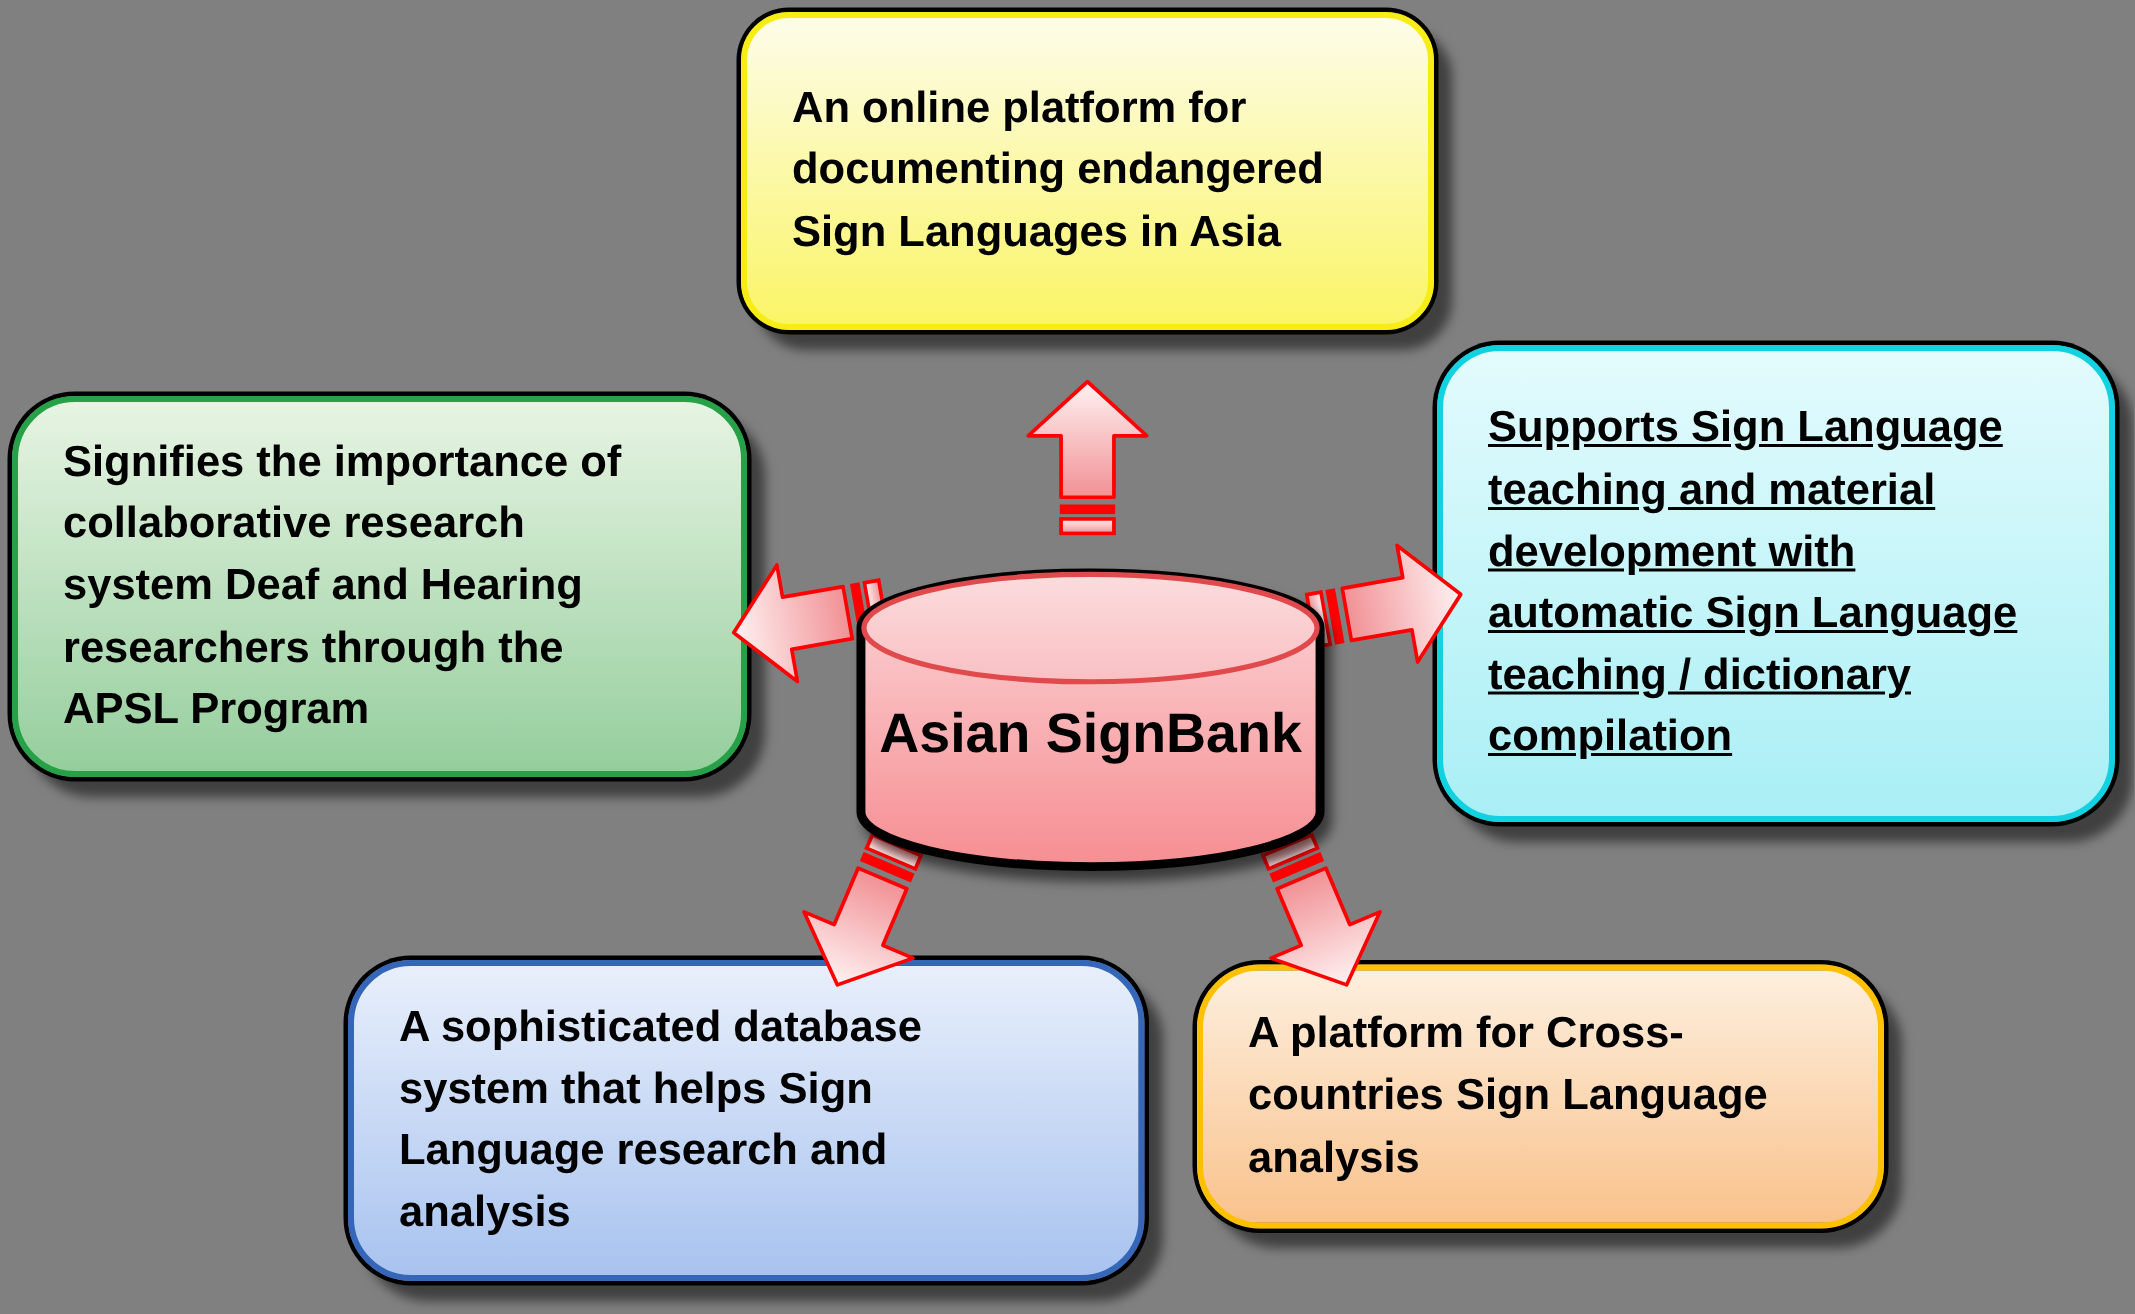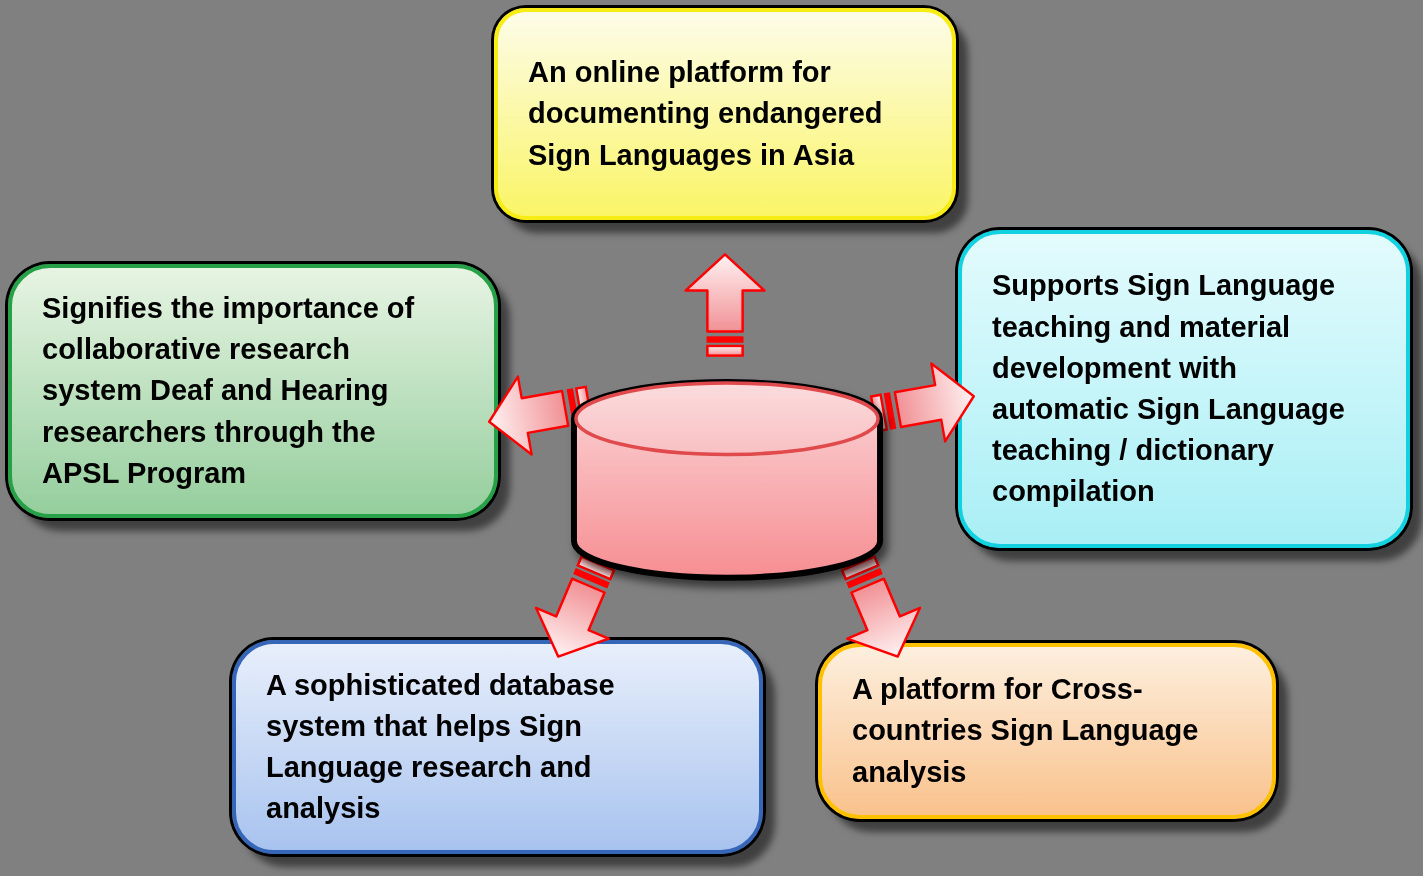--- a/index.html
+++ b/index.html
@@ -30,21 +30,21 @@
   .box-text{
     font-size:29px;
     font-weight:700;
     color:#000;
     line-height:1.42;
     white-space:pre-line;
     padding:0 26px 0 30px;
   }
   .box-top          {left:494px; top:8px;   width:462px; height:212px;border-radius:32px;}
   .box-left         {left:8px;   top:264px; width:490px; height:254px;}
-  .box-right        {left:958px; top:230px; width:452px; height:318px;}
+  .box-right        {left:958px; top:230px; width:452px; height:318px;text-decoration:underline;}
   .box-bottom-left  {left:232px; top:640px; width:531px; height:214px;}
   .box-bottom-right {left:798px; top:643px; width:458px; height:176px;}
 
   
   .cylinder{
     position:absolute;
     left:568px; top:376px;
     width:318px; height:206px;
     z-index:4;
   }
@@ -102,21 +102,21 @@
 compilation</div>
   </div>
 
   <div class="info-box box-bottom-left" style="background: linear-gradient(rgb(232, 239, 251), rgb(168, 195, 239)); border-color: rgb(53, 102, 184);">
     <div class="box-text">A sophisticated database
 system that helps Sign
 Language research and
 analysis</div>
   </div>
 
-  <div class="info-box box-bottom-right" style="background: linear-gradient(rgb(253, 239, 222), rgb(249, 194, 140)); border-color: rgb(255, 192, 0); margin-left: 20px;">
+  <div class="info-box box-bottom-right" style="background: linear-gradient(rgb(253, 239, 222), rgb(249, 194, 140)); border-color: rgb(255, 192, 0);">
     <div class="box-text">A platform for Cross-
 countries Sign Language
 analysis</div>
   </div>
 
   <div class="arrow arrow-up">
       <svg viewBox="0 0 100 132" preserveAspectRatio="none">
       <defs>
         <linearGradient id="ag0" x1="0" y1="0" x2="0" y2="1">
           <stop offset="0" stop-color="#FFF2F2"></stop>
@@ -190,15 +190,16 @@
       </linearGradient>
       <linearGradient id="cylTop" x1="0" y1="0" x2="0" y2="1">
         <stop offset="0" stop-color="#FBDCDD"></stop>
         <stop offset="1" stop-color="#F9C0C3"></stop>
       </linearGradient>
     </defs>
     <path d="M6 43 C6 22.5 75 6 160 6 C245 6 314 22.5 314 43
              L314 166 C314 186.5 245 203 160 203 C75 203 6 186.5 6 166 Z" fill="url(#cylBody)" stroke="#000000" stroke-width="6"></path>
     <ellipse cx="160" cy="43" rx="152" ry="36" fill="url(#cylTop)" stroke="#E04A4C" stroke-width="3.5"></ellipse>
   </svg></div>
+    <div class="cyl-label">Asian SignBank</div>
   </div>
 
 </div>
 
 </body></html>

